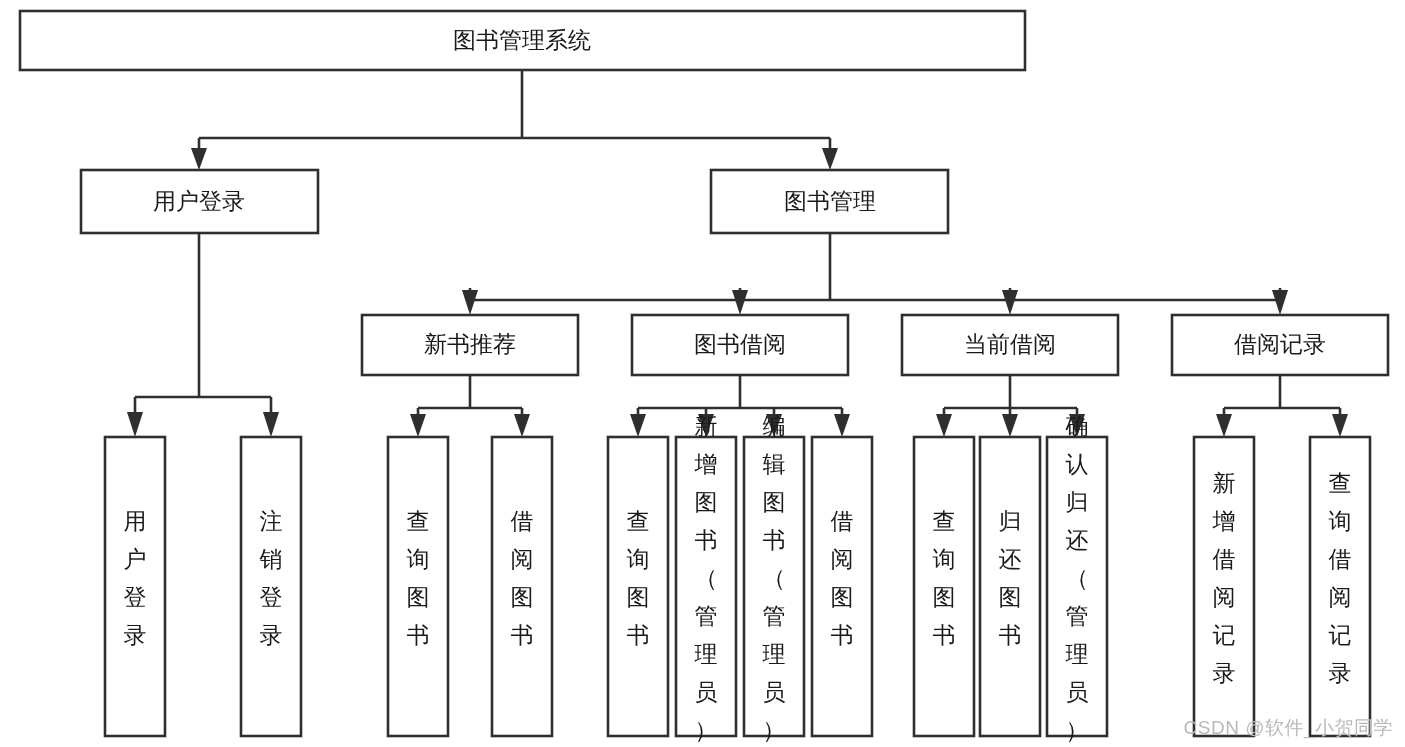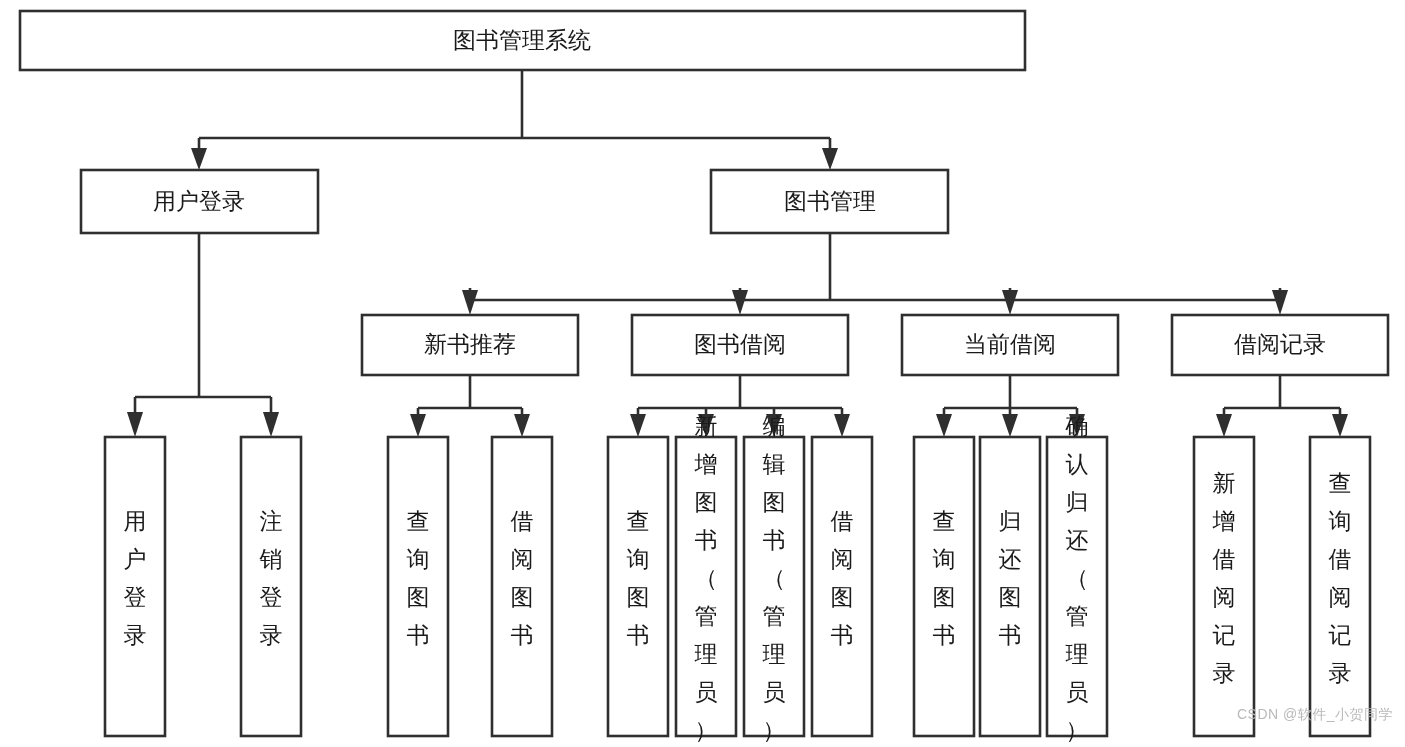--- a/index.html
+++ b/index.html
@@ -50,23 +50,23 @@
   }
   .node-label-v {
     font-family: "Liberation Sans", "DejaVu Sans", sans-serif;
     font-size: 23px;
     fill: #1a1a1a;
     text-anchor: middle;
   }
   .watermark {
     position: absolute;
     right: 12px;
-    bottom: 23px;
-    font-family: "Liberation Sans", "DejaVu Sans", sans-serif;
-    font-size: 14px;
+    bottom: 6px;
+    font-family: "Liberation Sans", "DejaVu Sans", sans-serif;
+    font-size: 19px;
     color: #b9b9b9;
     letter-spacing: 0.5px;
     white-space: nowrap;
     pointer-events: none;
   }
 </style>
 </head>
 <body>
 
 <div id="diagram-root">

